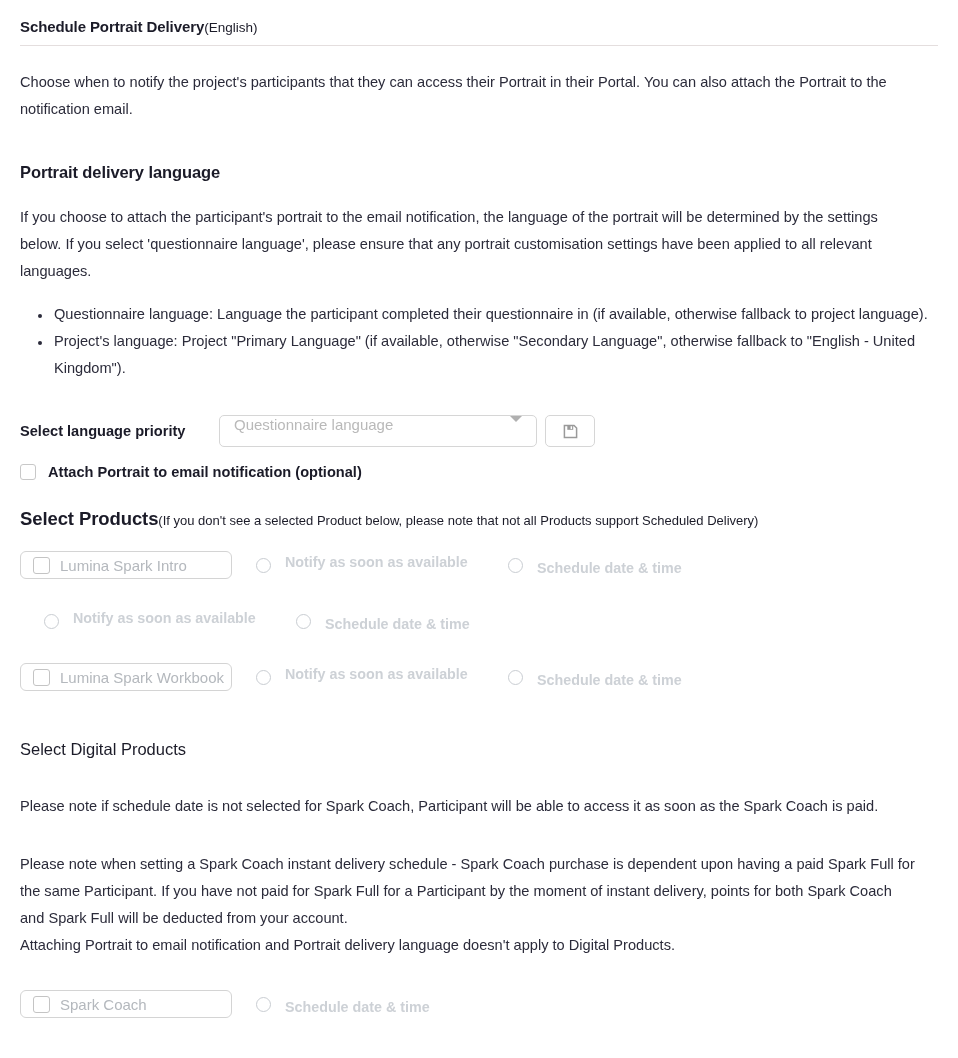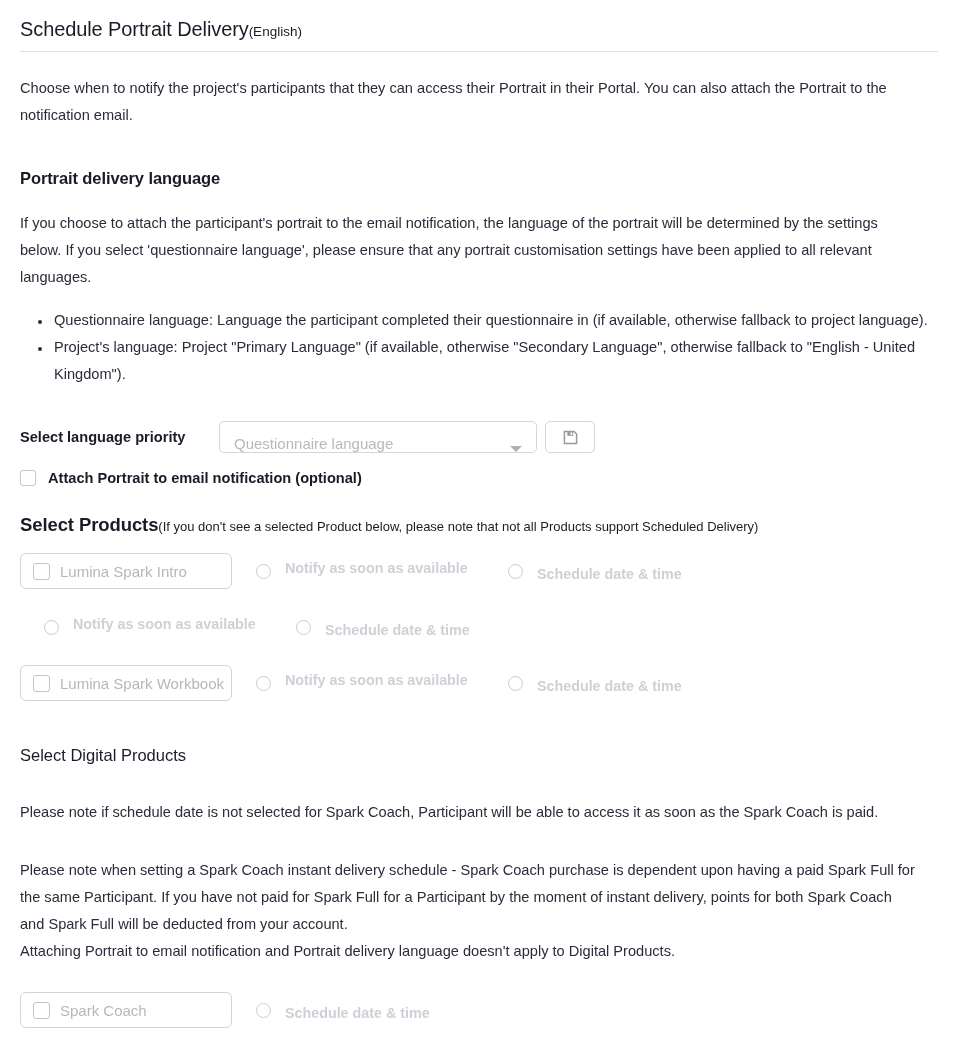--- a/index.html
+++ b/index.html
@@ -21,22 +21,22 @@
     width: 958px;
     position: relative;
     padding: 0;
   }
 
   
   .title-row {
     padding: 18px 20px 0 20px;
   }
   .title-main {
-    font-size: 20px;
-    font-weight: normal;
+    font-size: 15px;
+    font-weight: bold;
     color: #1b1b28;
     letter-spacing: -0.1px;
   }
   .title-opt {
     font-size: 13.5px;
     font-weight: normal;
     color: #1b1b28;
   }
   .divider {
     margin: 10px 20px 0 20px;
@@ -95,21 +95,21 @@
     width: 199px;
     flex: 0 0 199px;
   }
   .select-box {
     width: 318px;
     height: 32px;
     border: 1px solid #d6d6d6;
     border-radius: 5px;
     background: #fff;
     display: flex;
-    align-items: flex-end;
+    align-items: flex-start;
     padding: 0 10px 0 14px;
     position: relative;
   }
   .select-value {
     flex: 1;
     font-size: 15px;
     color: #b9b9b9;
     white-space: nowrap;
     overflow: hidden;
   }
@@ -178,21 +178,21 @@
   .prod-row {
     display: flex;
     align-items: center;
     padding: 0 20px;
     height: 42px;
     margin-top: 14px;
   }
   .prod-box {
     width: 212px;
     flex: 0 0 212px;
-    height: 36px;
+    height: 28px;
     border: 1px solid #d4d4d4;
     border-radius: 6px;
     background: #fff;
     display: flex;
     align-items: center;
     padding: 0 12px;
     cursor: pointer;
   }
   .prod-box .cb-lg {
     width: 17px;

